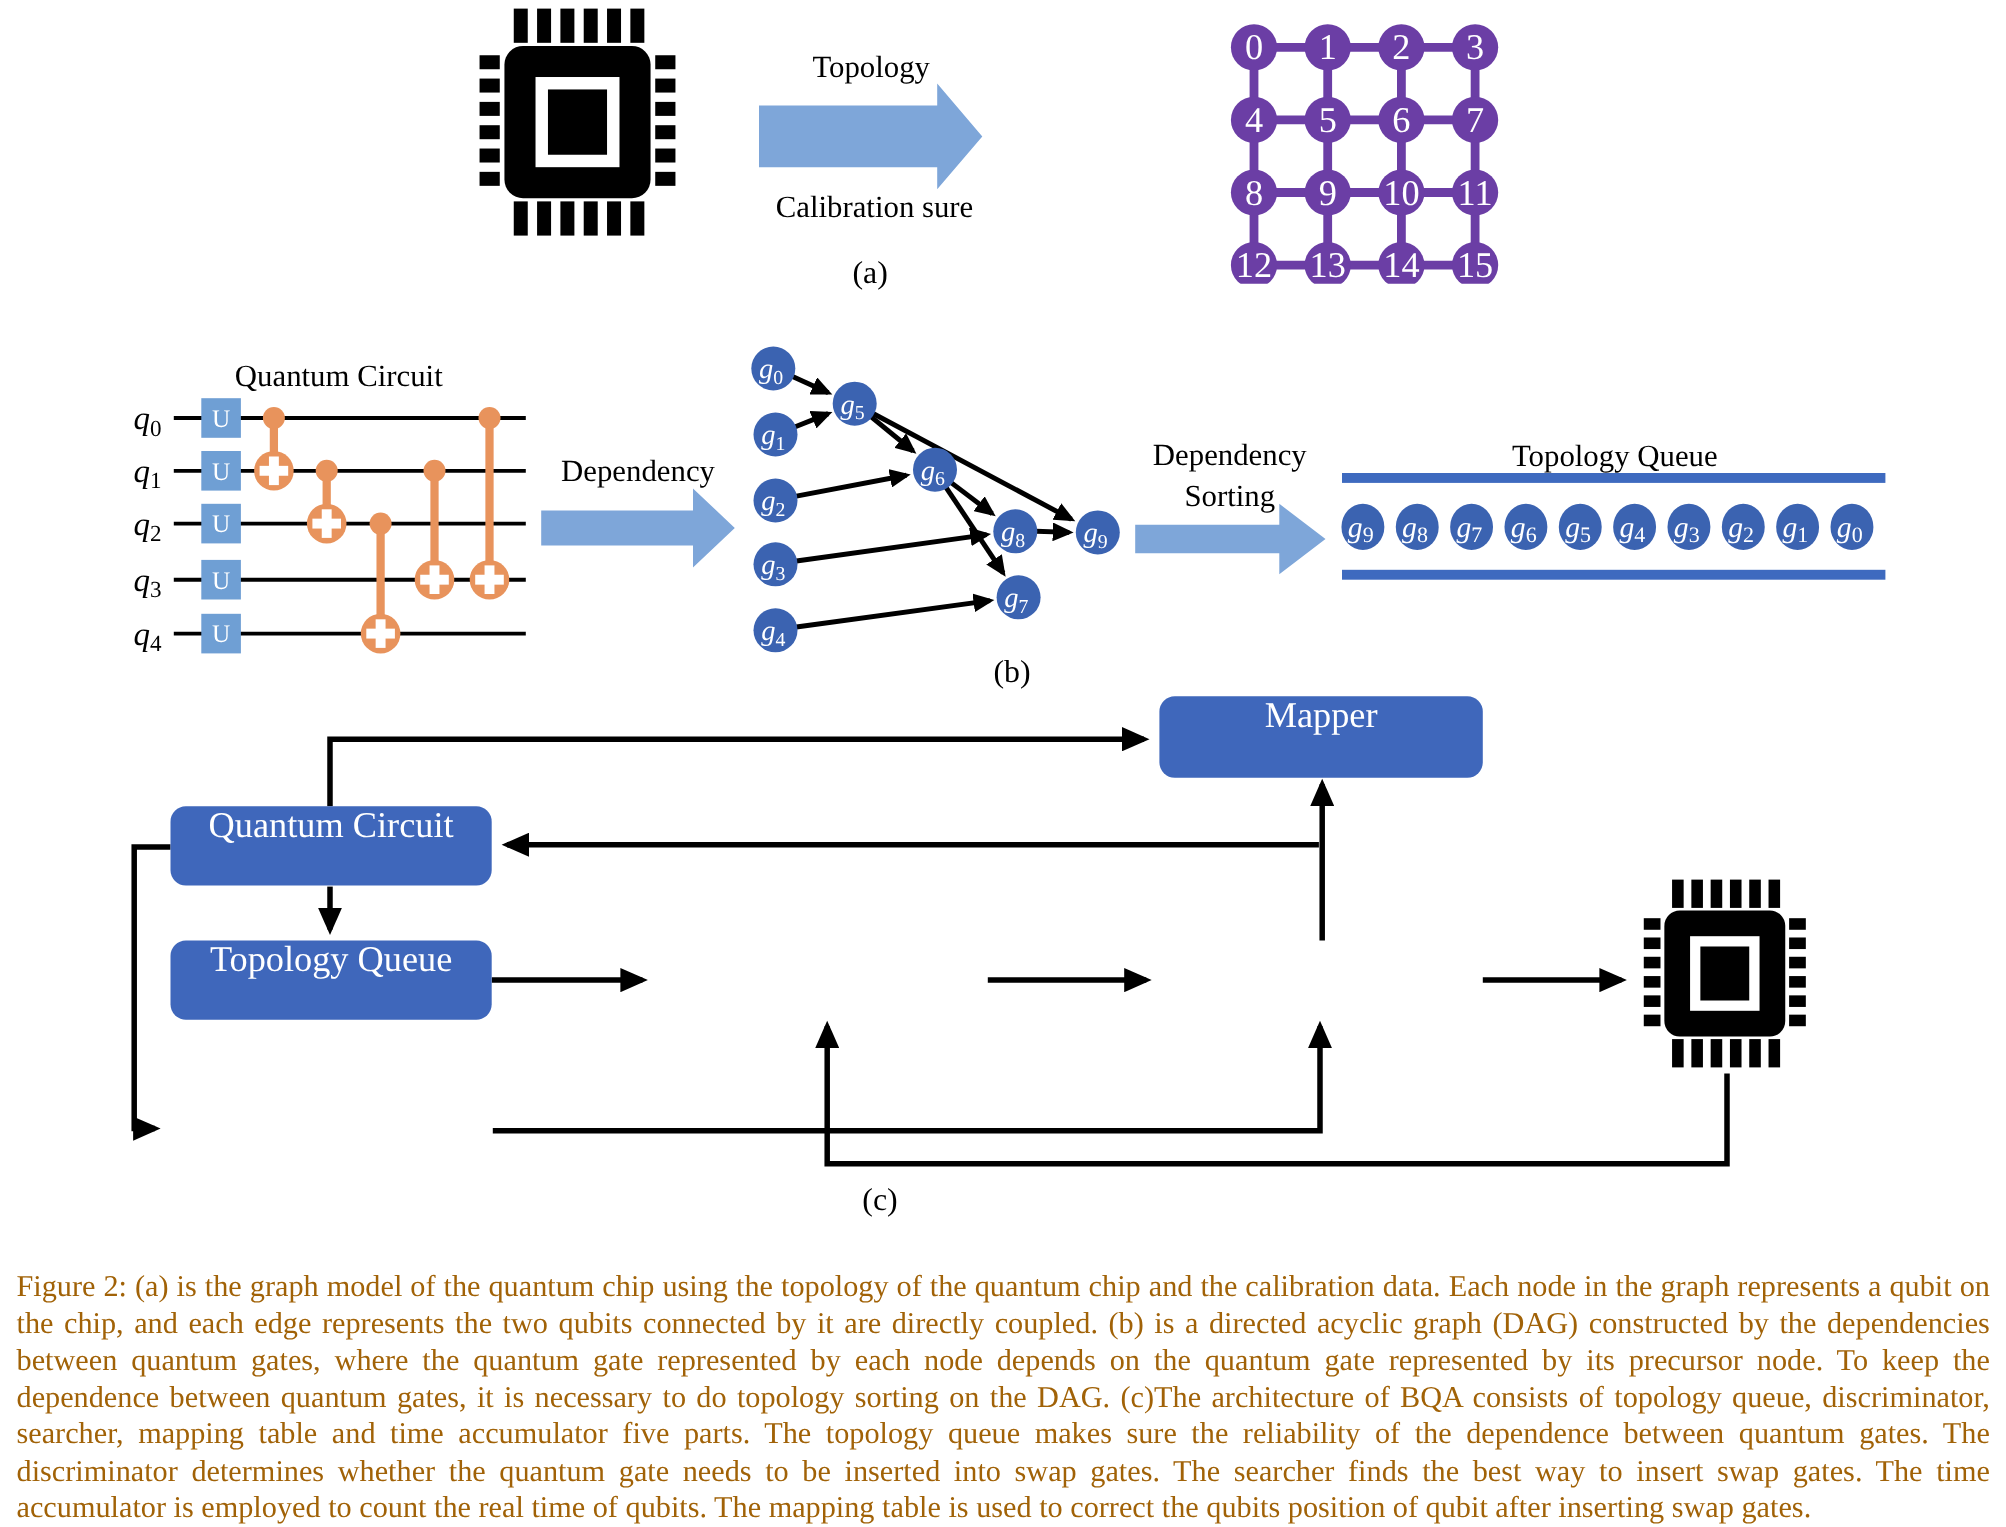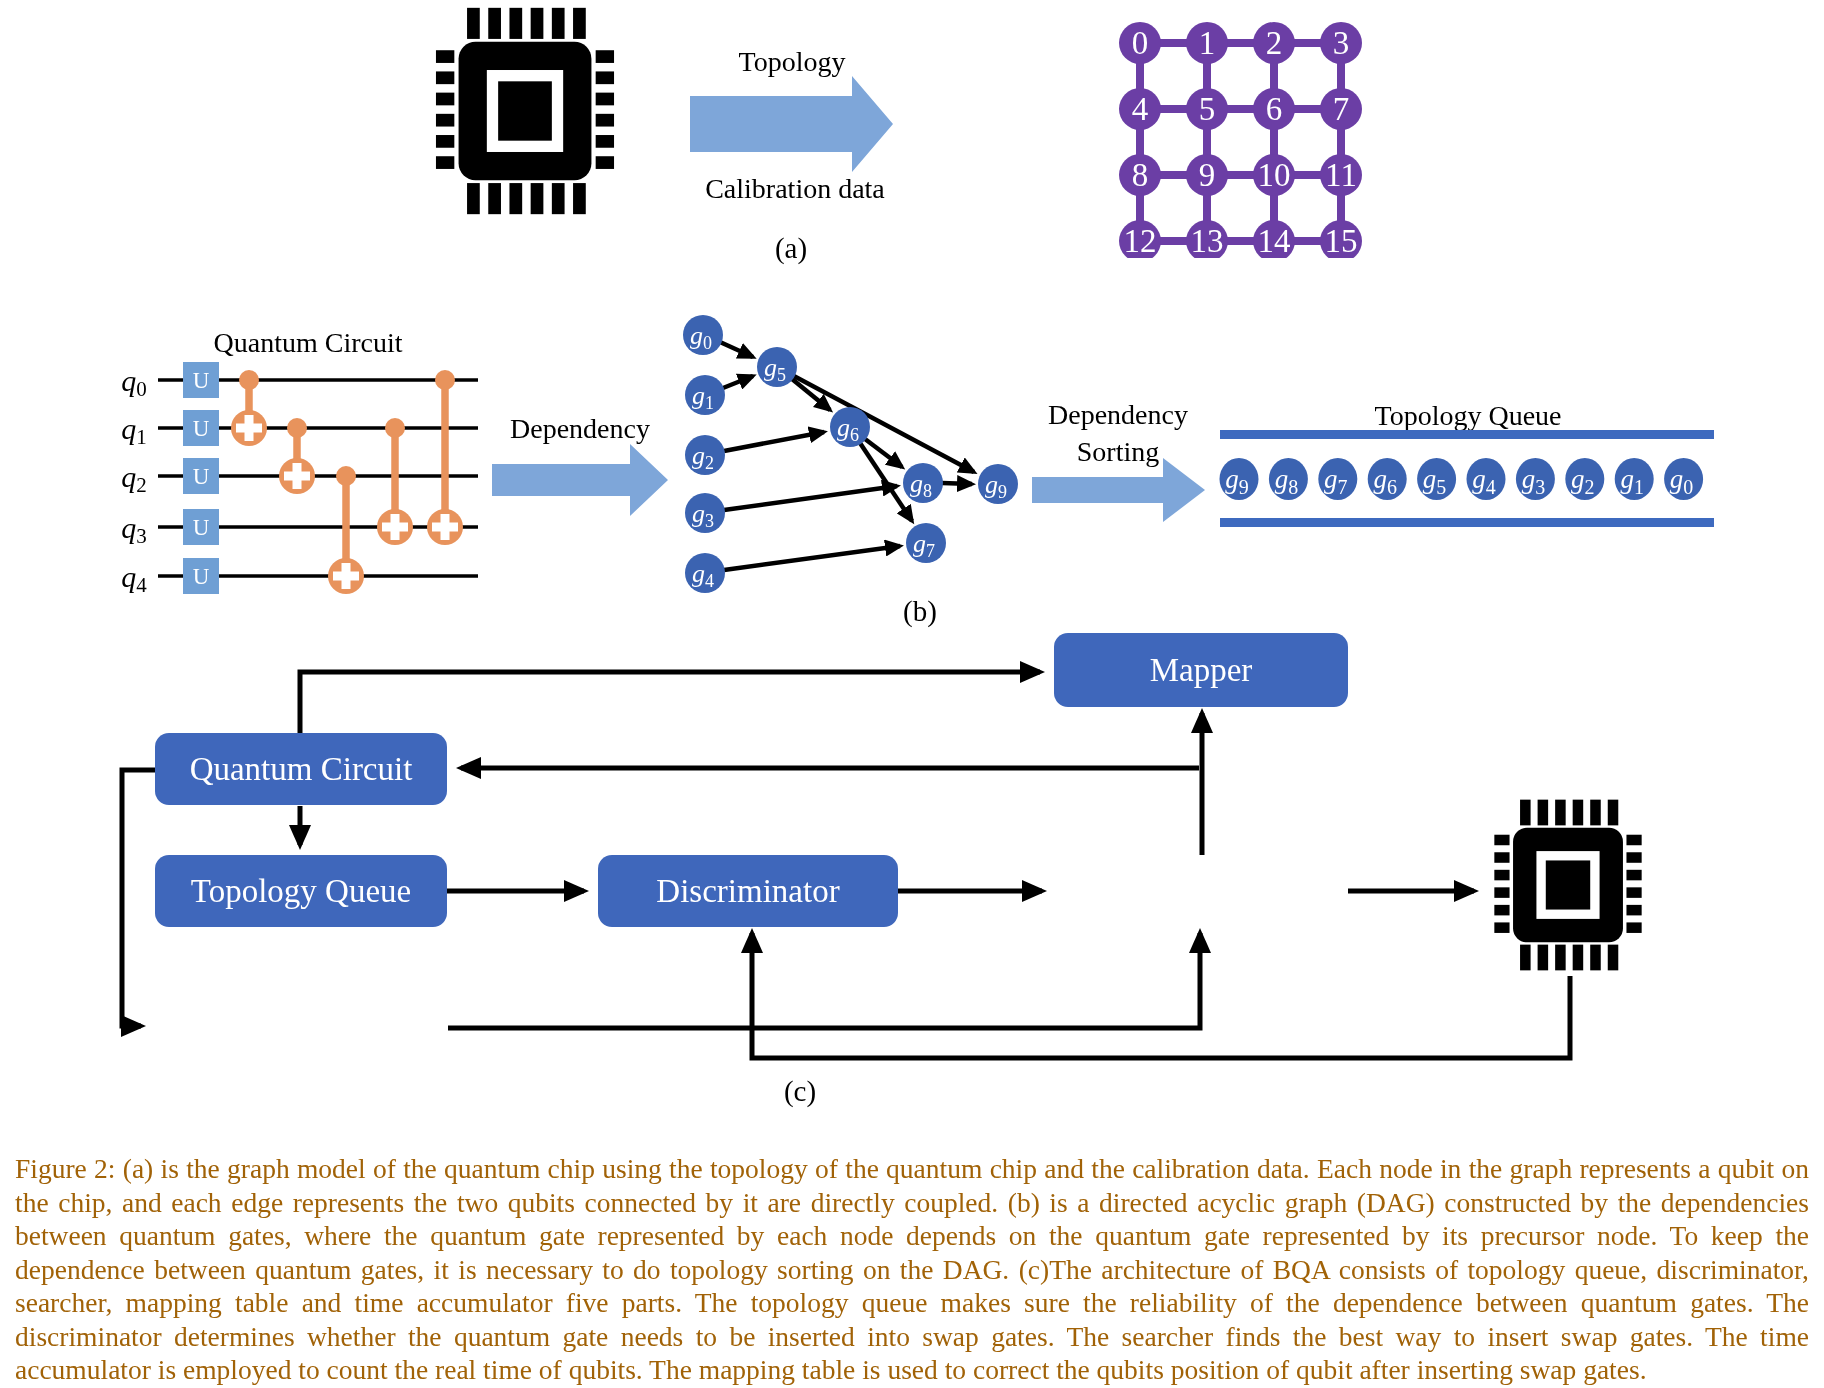--- a/index.html
+++ b/index.html
@@ -13,21 +13,21 @@
   }
   html,body{margin:0;padding:0;background:#ffffff;}
   #page{
     position:relative;width:1824px;height:1388px;background:#ffffff;overflow:hidden;
     font-family:"Liberation Serif","DejaVu Serif",serif;color:#000;
   }
   .abs{position:absolute;}
   .label{font-size:28px;text-align:center;color:#000;}
   .panel-tag{font-size:29px;text-align:center;color:#000;}
   .cbox{
-    position:absolute;display:flex;align-items:center;justify-content:center;
+    position:absolute;display:flex;justify-content:center;
     background:var(--box-blue);color:#fff;border-radius:14px;font-size:33px;
   }
   svg text{font-family:"Liberation Serif","DejaVu Serif",serif;}
   .node-label{fill:#fff;font-size:26px;font-style:italic;}
   .node-sub{font-size:18px;font-style:normal;}
   .grid-num{fill:#fff;font-size:33px;}
   .q-label{fill:#000;font-size:30px;font-style:italic;}
   .q-sub{font-size:21px;font-style:normal;}
   .u-text{fill:#fff;font-size:23px;}
   .queue-letter{fill:#fff;font-size:27px;font-style:italic;}
@@ -81,21 +81,21 @@
   <svg class="abs" style="left:430px;top:5px" width="190" height="212" viewBox="0 0 130 150">
     <use href="#chip-sym"></use>
   </svg>
 
   <div class="abs label" style="left:692px;top:46px;width:200px">Topology</div>
 
   <svg class="abs" style="left:685px;top:70px" width="215" height="110" viewBox="0 0 215 110">
     <polygon points="5,26 167,26 167,6 208,54 167,102 167,82 5,82" fill="var(--light-arrow)"></polygon>
   </svg>
 
-  <div class="abs label" style="left:670px;top:173px;width:250px">Calibration data</div>
+  <div class="abs label" style="left:670px;top:173px;width:250px">Calibration sure</div>
 
   <div class="abs panel-tag" style="left:756px;top:232px;width:70px">(a)</div>
 
   <svg class="abs" style="left:1108px;top:10px" width="264" height="248" viewBox="0 0 264 248">
     <g stroke="var(--grid-purple)" stroke-width="8">
       <line x1="32" y1="33" x2="233" y2="33"></line>
         <line x1="32" y1="99" x2="233" y2="99"></line>
       <line x1="32" y1="165" x2="233" y2="165"></line>
         <line x1="32" y1="231" x2="233" y2="231"></line>
       <line x1="32" y1="33" x2="32" y2="231"></line>
@@ -322,23 +322,20 @@
   </div>
 
   <div class="cbox" style="left:155px;top:733px;width:292px;height:72px">
     <span>Quantum Circuit</span>
   </div>
 
   <div class="cbox" style="left:155px;top:855px;width:292px;height:72px">
     <span>Topology Queue</span>
   </div>
 
-  <div class="cbox" style="left:598px;top:855px;width:300px;height:72px">
-    <span>Discriminator</span>
-  </div>
 
 
 
   <svg class="abs" style="left:1492px;top:796px" width="152" height="178" viewBox="0 0 130 150">
     <use href="#chip-sym"></use>
   </svg>
 
   <div class="abs panel-tag" style="left:765px;top:1075px;width:70px">(c)</div>
 
   <div id="caption">Figure 2: (a) is the graph model of the quantum chip using the topology of the quantum chip and the calibration data. Each node in the graph represents a qubit on the chip, and each edge represents the two qubits connected by it are directly coupled. (b) is a directed acyclic graph (DAG) constructed by the dependencies between quantum gates, where the quantum gate represented by each node depends on the quantum gate represented by its precursor node. To keep the dependence between quantum gates, it is necessary to do topology sorting on the DAG. (c)The architecture of BQA consists of topology queue, discriminator, searcher, mapping table and time accumulator five parts. The topology queue makes sure the reliability of the dependence between quantum gates. The discriminator determines whether the quantum gate needs to be inserted into swap gates. The searcher finds the best way to insert swap gates. The time accumulator is employed to count the real time of qubits. The mapping table is used to correct the qubits position of qubit after inserting swap gates.</div>

